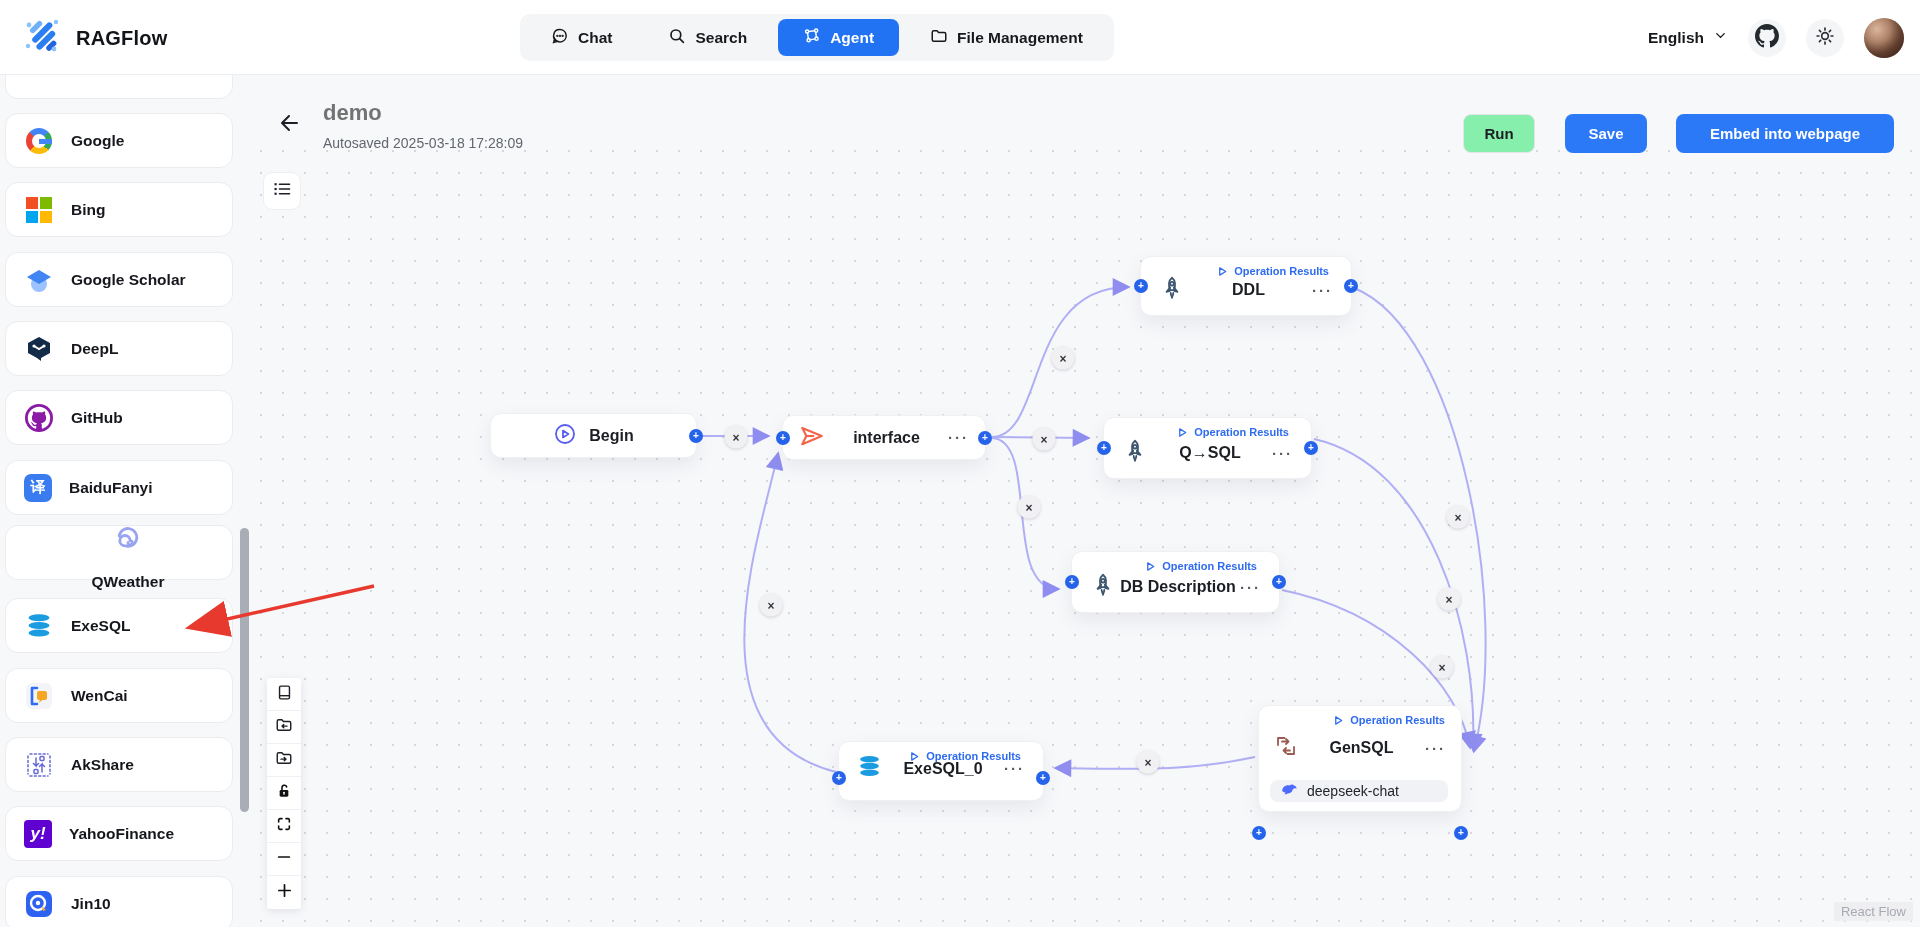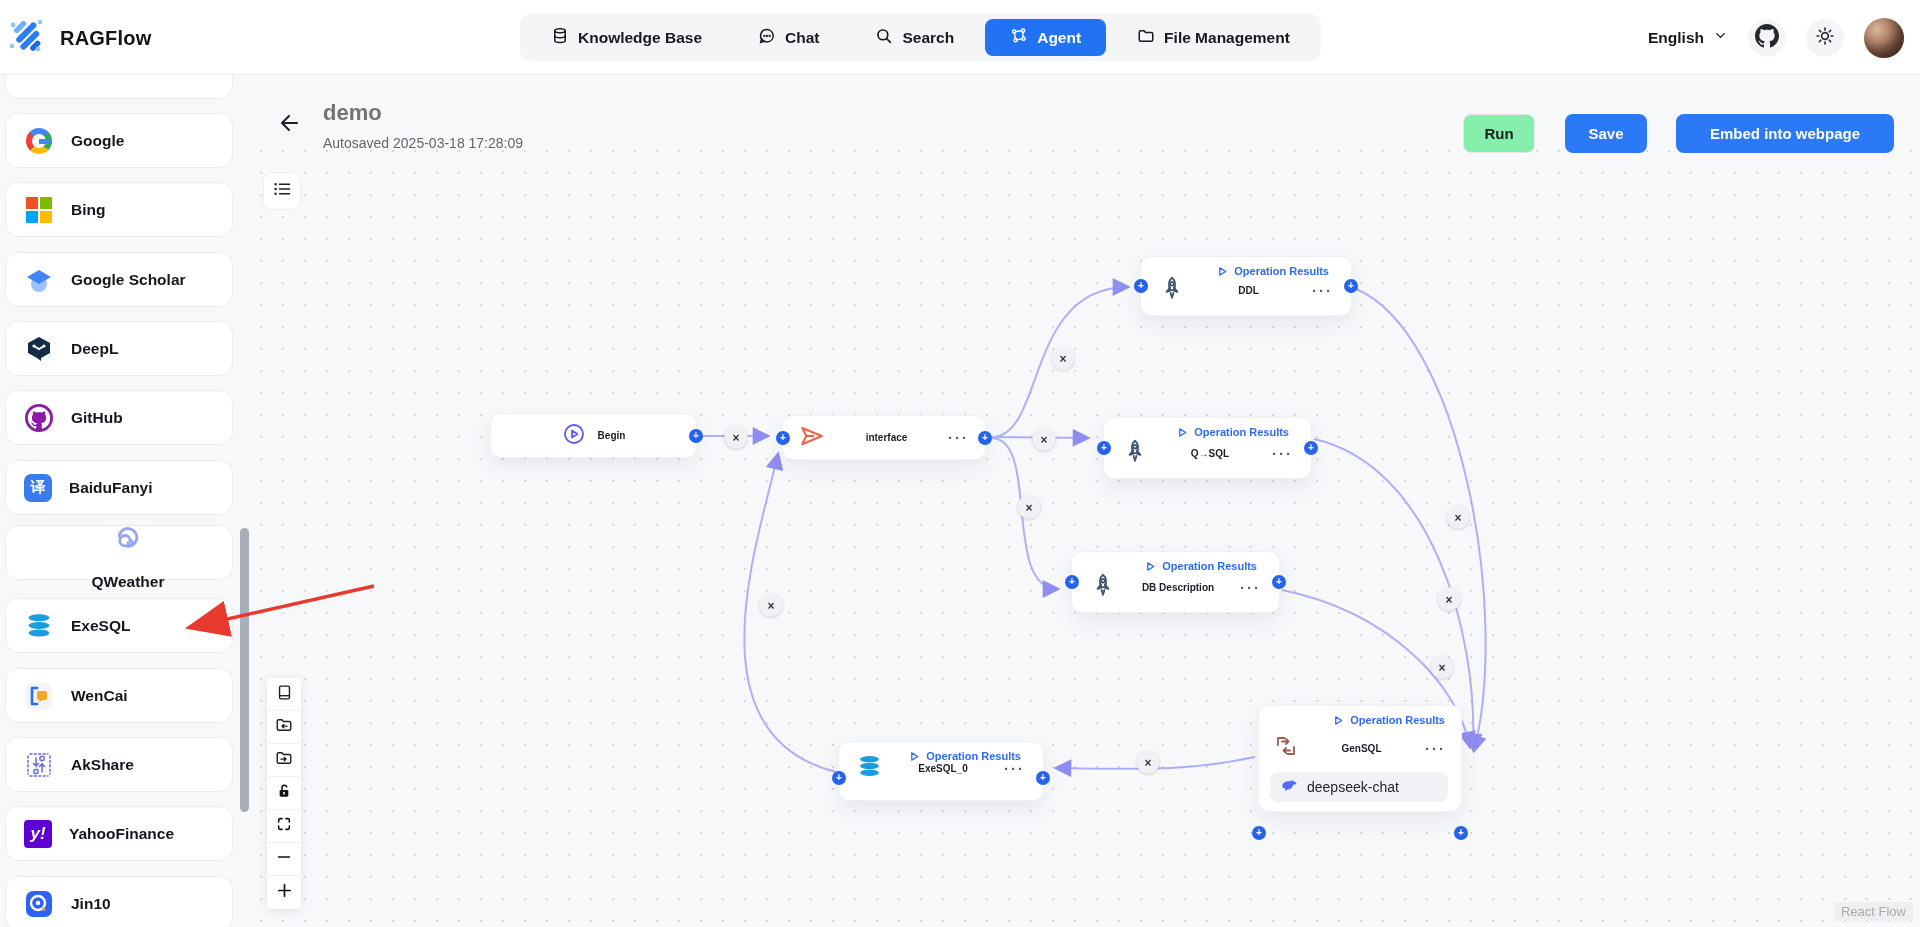--- a/index.html
+++ b/index.html
@@ -1,21 +1,21 @@
 <!DOCTYPE html>
 <html><head>
 <meta charset="utf-8">
 <style>
   * { margin:0; padding:0; box-sizing:border-box; }
   html,body { width:1920px; height:927px; overflow:hidden; font-family:"Liberation Sans", sans-serif; background:#f7f8fa; }
   .page { position:relative; width:1920px; height:927px; }
 
   
   .navbar { position:absolute; top:0; left:0; width:1920px; height:75px; background:#fff; border-bottom:1px solid #ebedf0; z-index:30; }
-  .brand { position:absolute; left:4px; top:13px; display:flex; align-items:center; gap:10px; }
+  .brand { position:absolute; left:20px; top:13px; display:flex; align-items:center; gap:10px; }
   .brand-name { font-size:20px; font-weight:700; color:#111418; letter-spacing:.2px; }
   .tabgroup { position:absolute; left:520px; top:14px; height:47px; background:#f4f5f7; border-radius:10px; display:flex; align-items:center; padding:5px 6px; gap:6px; }
   .tab { display:flex; align-items:center; gap:9px; height:37px; padding:0 25px; border-radius:8px; font-size:15.5px; font-weight:600; color:#17191d; cursor:pointer; white-space:nowrap; }
   .tab.active { background:#2173f4; color:#fff; }
   .nav-right { position:absolute; right:16px; top:0; height:75px; display:flex; align-items:center; gap:20px;justify-content:space-between; }
   .lang { display:flex; align-items:center; gap:9px; font-size:15.5px; font-weight:600; color:#17191d; cursor:pointer; }
   .circle-btn { width:38px; height:38px; border-radius:50%; background:#f4f5f7; display:flex; align-items:center; justify-content:center; cursor:pointer; }
   .avatar { width:40px; height:40px; border-radius:50%; background:radial-gradient(circle at 32% 28%, #d9b49b 0%, #b5886d 35%, #7c5440 62%, #4a2f23 100%); box-shadow:inset -6px -8px 14px rgba(40,20,10,.45); }
 
   
@@ -60,26 +60,26 @@
   
   .edges { position:absolute; left:0; top:0; width:1670px; height:852px; z-index:3; pointer-events:none; }
   .edge-x { position:absolute; width:23px; height:23px; border-radius:50%; background:#f1f1f4; box-shadow:0 1px 3px rgba(70,70,90,.22); color:#33373d; font-size:12px; font-weight:700; display:flex; align-items:center; justify-content:center; z-index:4; cursor:pointer; transform:translate(-50%,-50%); line-height:1; }
 
   
   .node { position:absolute; background:#fff; border:1px solid #f0f0f3; border-radius:11px; box-shadow:0 8px 18px rgba(90,95,120,.10); z-index:5; cursor:grab; }
   .handle { position:absolute; width:14px; height:14px; border-radius:50%; background:#2563eb; color:#fff; font-size:10px; font-weight:700; display:flex; align-items:center; justify-content:center; line-height:1; cursor:crosshair; }
   .handle.l { left:-7px; top:50%; margin-top:-7px; }
   .handle.r { right:-7px; top:50%; margin-top:-7px; }
   .simple-row { display:flex; align-items:center; height:100%; padding:0 16px; gap:12px; }
-  .n-label { font-size:10px; font-weight:700; color:#1b1e23; }
+  .n-label { font-size:16px; font-weight:700; color:#1b1e23; }
   .n-dots { margin-left:auto; color:#565b63; font-size:15px; font-weight:700; letter-spacing:2px; cursor:pointer; }
   .op-badge { position:absolute; top:8px; right:22px; display:flex; align-items:center; gap:6px; font-size:11px; font-weight:600; color:#2e6bf0; cursor:pointer; }
   .op-row { position:absolute; left:0; right:0; bottom:10px; display:flex; align-items:center; padding:0 18px; }
   .op-row .n-label { flex:1; text-align:center; }
-  .gen-bar { position:absolute; left:11px; right:13px; bottom:9px; height:30px; background:#f1f2f5; border-radius:8px; display:flex; align-items:center; gap:9px; padding:0 10px; font-size:14px; color:#22262c; cursor:pointer; }
+  .gen-bar { position:absolute; left:11px; right:13px; bottom:9px; height:22px; background:#f1f2f5; border-radius:8px; display:flex; align-items:center; gap:9px; padding:0 10px; font-size:14px; color:#22262c; cursor:pointer; }
 
   .annot { position:absolute; left:0; top:0; width:1920px; height:927px; z-index:40; pointer-events:none; }
   .watermark { position:absolute; right:7px; bottom:6px; background:#efeff1; color:#a6aab1; font-size:13px; padding:2px 7px; z-index:6; }
 </style>
 </head>
 <body>
 
 <div class="page">
 
   <div class="navbar">
@@ -95,30 +95,20 @@
           <circle cx="9" cy="12" r="2.4" fill="#8cc3fa"></circle>
           <circle cx="36" cy="9" r="2.2" fill="#8cc3fa"></circle>
           <circle cx="8" cy="33" r="2.2" fill="#8cc3fa"></circle>
           <circle cx="34" cy="36" r="2.4" fill="#8cc3fa"></circle>
         </svg>
       </span>
       <span class="brand-name">RAGFlow</span>
     </div>
 
     <div class="tabgroup">
-      <div class="tab">
-        <span>
-          <svg width="18" height="18" viewBox="0 0 24 24" fill="none" stroke="#17191d" stroke-width="2" stroke-linecap="round">
-            <ellipse cx="12" cy="5" rx="7" ry="2.6"></ellipse>
-            <path d="M5 5 v6.5 c0 1.5 3.1 2.7 7 2.7 s7 -1.2 7 -2.7 V5"></path>
-            <path d="M5 11.5 V18 c0 1.5 3.1 2.7 7 2.7 s7 -1.2 7 -2.7 V11.5"></path>
-          </svg>
-        </span>
-        <span>Knowledge Base</span>
-      </div>
       <div class="tab">
         <span>
           <svg width="18" height="18" viewBox="0 0 24 24" fill="none" stroke="#17191d" stroke-width="2" stroke-linecap="round">
             <path d="M12 3.5 a8.2 8.2 0 1 1 -7.2 12.1 L3.5 20.5 l4.9 -1.3 A8.2 8.2 0 0 1 12 3.5 Z"></path>
             <circle cx="8.5" cy="11.8" r="0.6" fill="#17191d"></circle>
               <circle cx="12" cy="11.8" r="0.6" fill="#17191d"></circle>
               <circle cx="15.5" cy="11.8" r="0.6" fill="#17191d"></circle>
           </svg>
         </span>
         <span>Chat</span>

